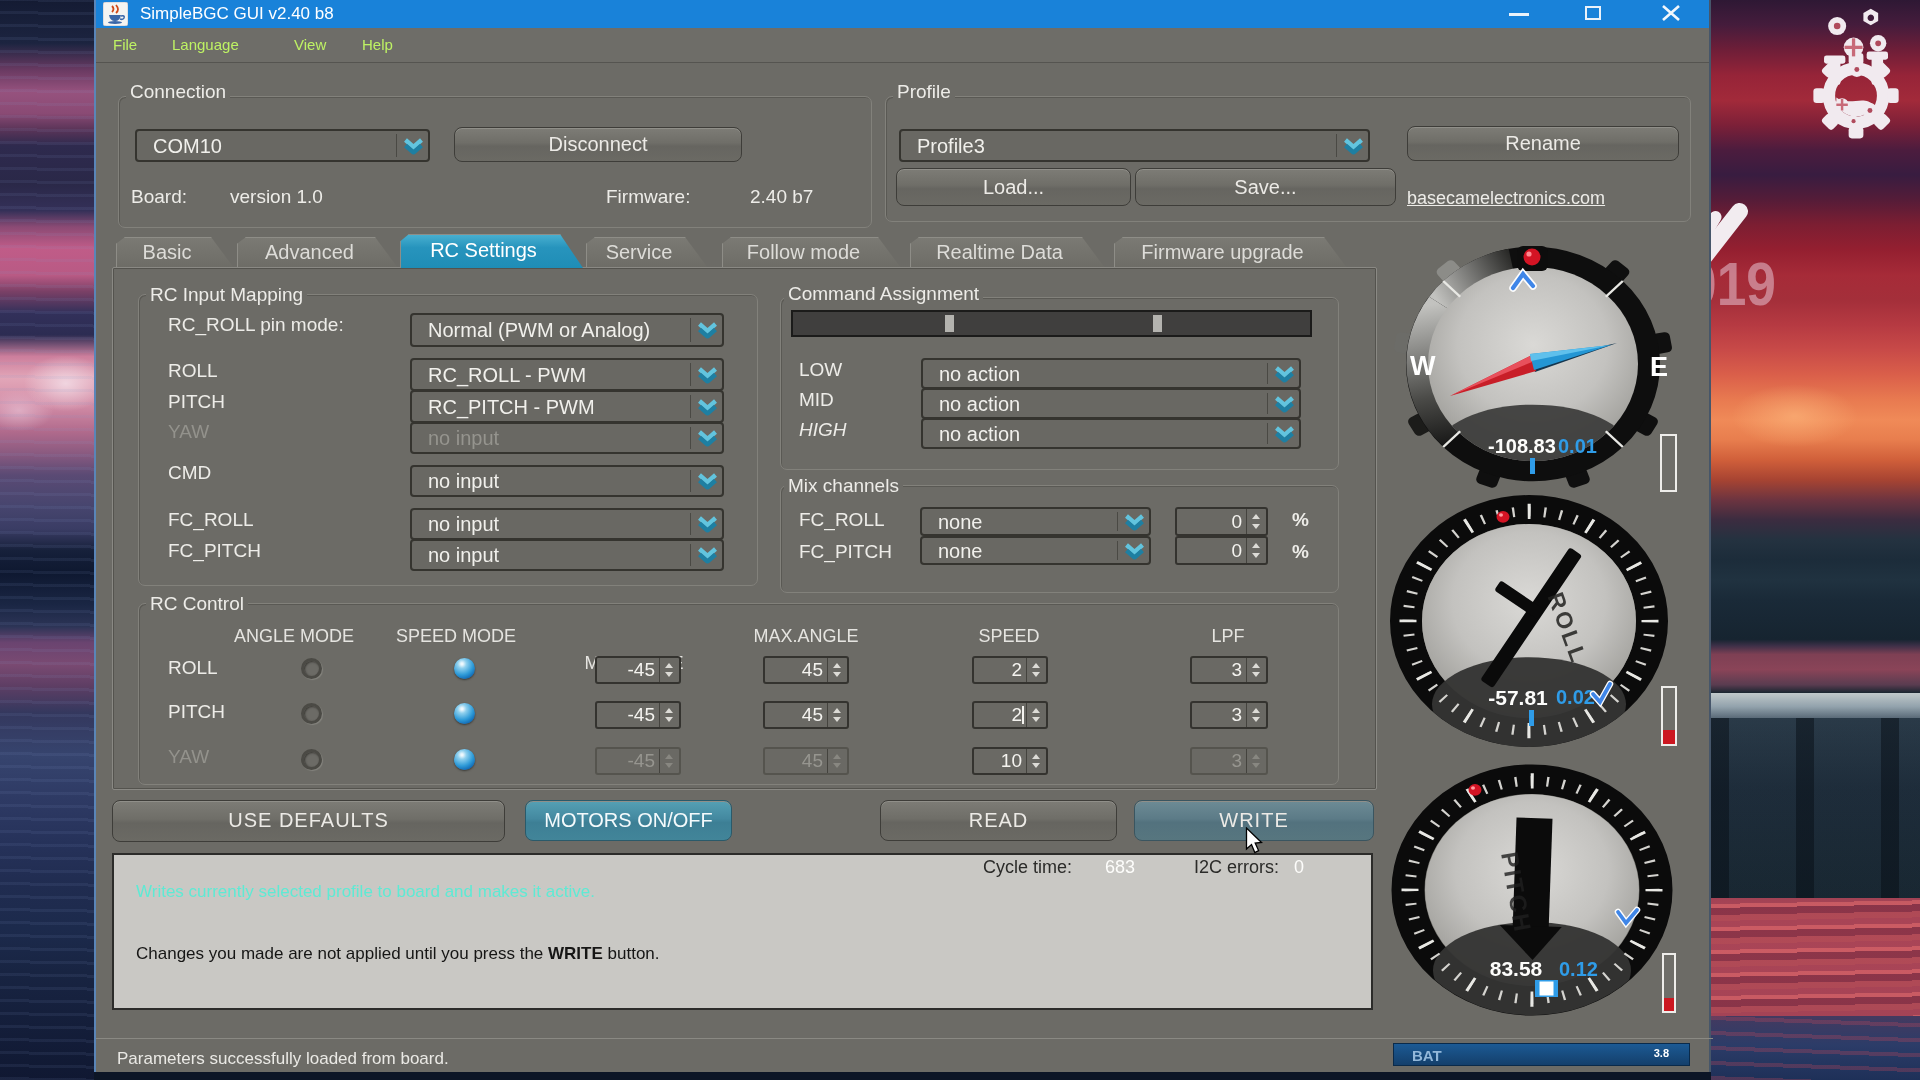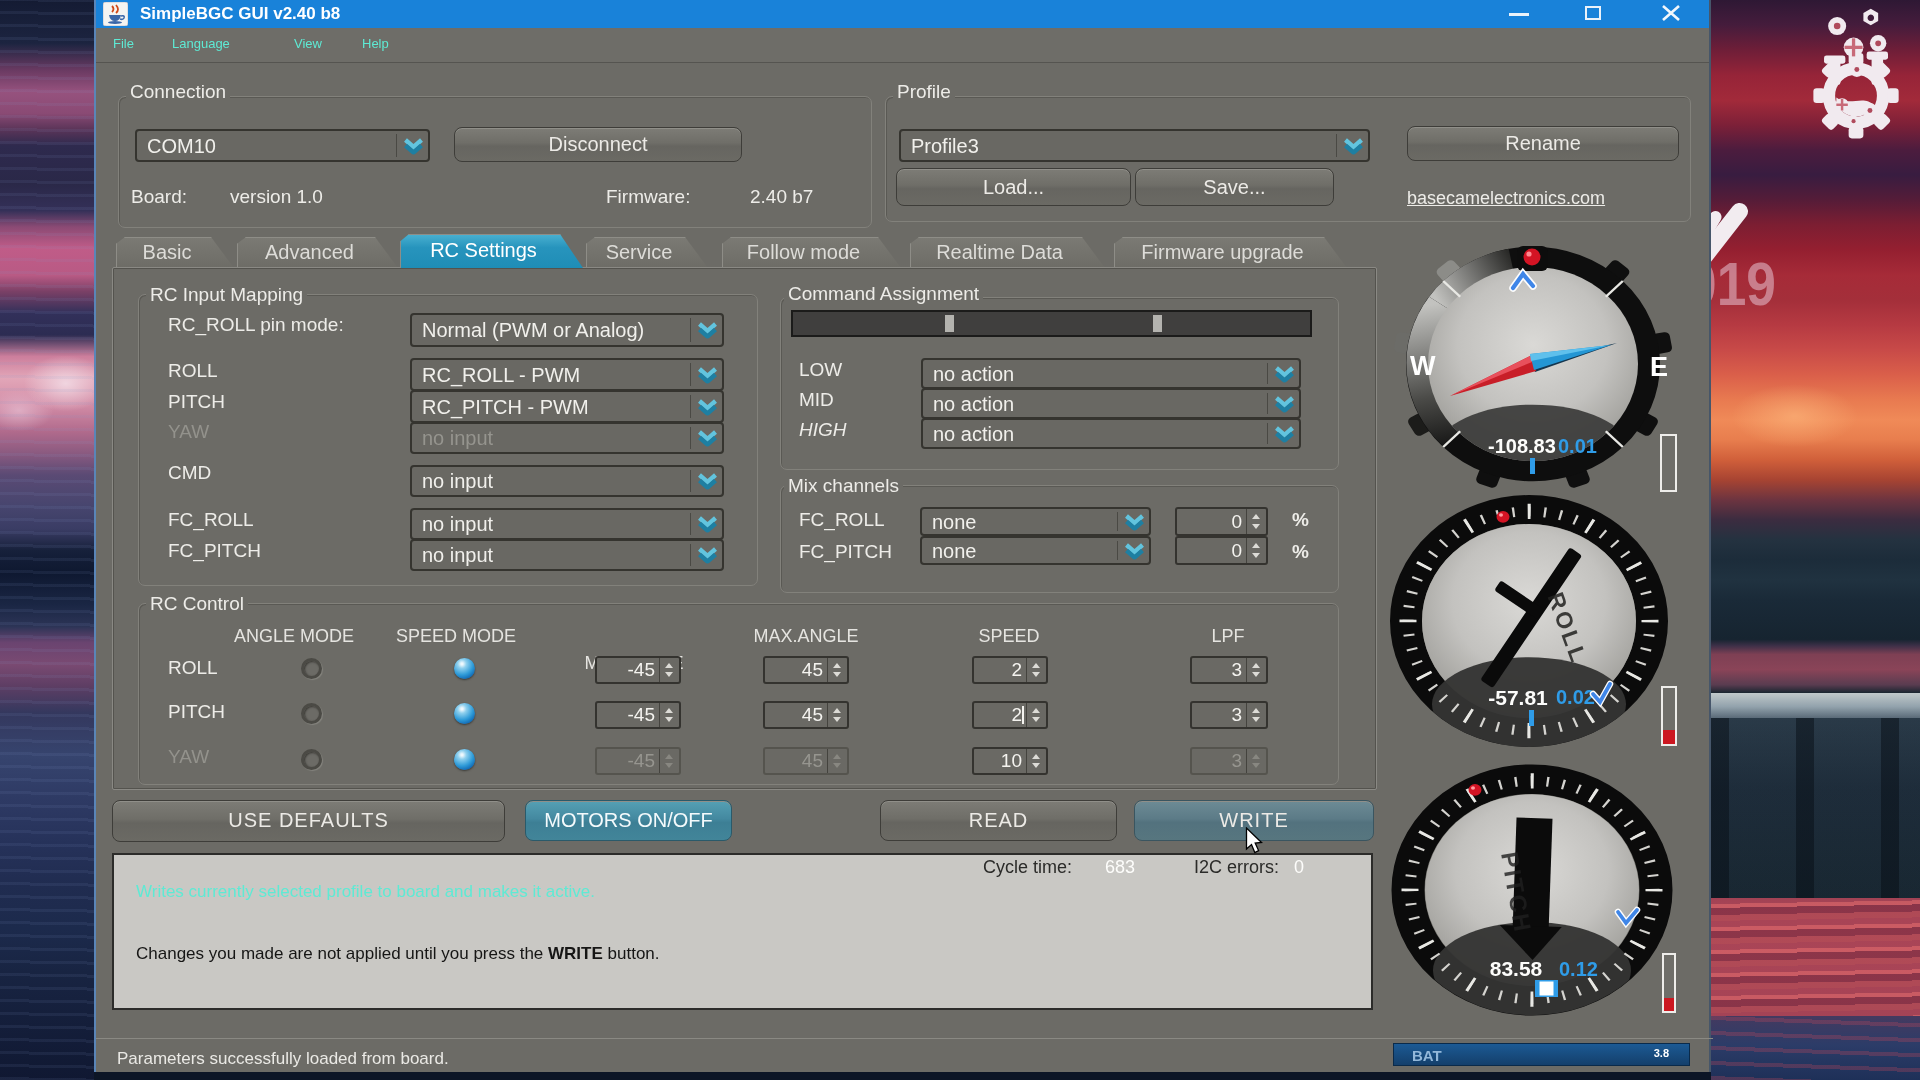--- a/index.html
+++ b/index.html
@@ -26,27 +26,27 @@
 #6c3440 46.3%, #3c2c40 48.1%, #243240 50%, #1c2c3a 51.8%, #203240 53.7%,
 #1a2a38 55.5%, #162430 59.2%, #3e3048 59.8%, #7e4054 60.6%, #8a4458 62%,
 #5a3c50 63.4%, #16242e 64.2%, #16242e 83%, #8a3c50 83.8%, #b84858 85.6%,
 #c25462 88%, #a84458 90.3%, #8a3a50 92.6%, #5c3458 94%, #3c3864 95.4%,
 #2a3a66 97.2%, #243260 99%, #203058 100%);}
 #wallB{position:absolute;left:94px;top:1072px;width:1617px;height:8px;background:#0c1526;}
 #win{position:absolute;left:94px;top:0;width:1617px;height:1072px;background:#6c6b66;
 border-left:2px solid #5a85b8;border-right:2px solid #46566a;}
 #title{position:absolute;left:0;top:0;width:100%;height:28px;background:#1982d9;color:#fff;}
 #menu{position:absolute;left:0;top:28px;width:100%;height:35px;background:#6e6d68;border-bottom:1px solid #555450;}
-#menu span{position:absolute;top:8px;color:#5eead4;font-size:13px;}
+#menu span{position:absolute;top:8px;color:#bef264;font-size:15px;}
 .grp{position:absolute;border:1px solid #82817b;border-radius:7px;box-shadow:inset 1px 1px 0 #5a5954;}
 .glab{position:absolute;color:#edece8;font-size:19px;background:#6c6b66;padding:0 4px;line-height:19px;white-space:nowrap;z-index:3;}
 .lbl{position:absolute;color:#edece8;font-size:19px;white-space:nowrap;}
 .dlbl{position:absolute;color:#93928c;font-size:19px;white-space:nowrap;}
 .combo{position:absolute;background:#696863;border:2px solid #35342f;border-radius:4px;}
-.combo em{position:absolute;left:10px;top:50%;transform:translateY(-50%);white-space:nowrap;font-style:normal;color:#f1f0ec;font-size:20px;}
+.combo em{position:absolute;left:16px;top:50%;transform:translateY(-50%);white-space:nowrap;font-style:normal;color:#f1f0ec;font-size:20px;}
 .combo.dis em{color:#95948e;}
 .combo i{position:absolute;right:31px;top:3px;bottom:3px;width:1px;background:#4a4944;}
 .chev{position:absolute;right:3px;top:50%;transform:translateY(-50%);}
 .btn{position:absolute;border:1px solid #3e3d39;border-radius:8px;background:linear-gradient(#7d7c76,#6f6e68 45%,#666560 55%,#6b6a64);color:#eceae6;font-size:20px;text-align:center;box-shadow:inset 0 1px 0 #908f89;}
 .tab{position:absolute;top:237px;height:31px;background:linear-gradient(#7b7a74,#6d6c66);color:#dddcd8;font-size:20px;text-align:center;line-height:30px;padding-right:16px;clip-path:polygon(0 100%,0 22%,9px 0,calc(100% - 23px) 0,100% 100%);box-shadow:inset 0 1px 0 #8e8d87,inset 1px 0 0 #8e8d87;}
 .spin{position:absolute;height:28px;border:2px solid #34332f;border-radius:3px;background:#6a6964;}
 .spin b{position:absolute;right:24px;top:50%;transform:translateY(-50%);color:#f4f3ef;font-size:19px;font-weight:normal;}
 .spin u{position:absolute;right:0;top:0;bottom:0;width:20px;border-left:1px solid #44433e;text-decoration:none;}
 .spin u:before{content:"";position:absolute;left:5px;top:5px;border:4.5px solid transparent;border-bottom:5.5px solid #dcdbd6;border-top:none;}
 .spin u:after{content:"";position:absolute;left:5px;bottom:5px;border:4.5px solid transparent;border-top:5.5px solid #dcdbd6;border-bottom:none;}
@@ -128,21 +128,21 @@
 <div id="win">
 <div id="title">
 <svg class="abs" style="left:7px;top:2px" width="25" height="24" viewBox="0 0 25 24">
         <rect x="0" y="0" width="25" height="24" rx="3" fill="#f4f4f2"></rect>
         <rect x="0" y="0" width="25" height="24" rx="3" fill="none" stroke="#c8c8d0"></rect>
         <path d="M9 10 q3 -3 0 -6 M13 11 q4 -3.5 0 -8" stroke="#d04818" stroke-width="1.8" fill="none"></path>
         <path d="M6 13 h12 q-1 6 -6 6 t-6 -6 Z" fill="#3a66a8"></path>
         <path d="M18 14 q4 -1 3 2 -1 2 -4 1" fill="none" stroke="#3a66a8" stroke-width="1.6"></path>
         <ellipse cx="12" cy="20.5" rx="7" ry="1.5" fill="#3a66a8"></ellipse>
       </svg>
-<div class="abs" style="left:44px;top:4px;font-size:17px;font-weight:bold;color:#fff;">SimpleBGC GUI v2.40 b8</div>
+<div class="abs" style="left:44px;top:4px;font-size:17px;font-weight:normal;color:#fff;">SimpleBGC GUI v2.40 b8</div>
 <div class="abs" style="left:1413px;top:13px;width:20px;height:3px;background:#eaf2fa;"></div>
 <div class="abs" style="left:1489px;top:6px;width:16px;height:14px;border:2px solid #eaf2fa;"></div>
 <svg class="abs" style="left:1565px;top:4px;" width="20" height="18" viewBox="0 0 20 18">
         <path d="M2 2 L18 16 M18 2 L2 16" stroke="#f2f7fc" stroke-width="2.6"></path>
       </svg>
 </div>
 <div id="menu">
 <span style="left:17px;">File</span>
       <span style="left:76px;">Language</span>
       <span style="left:198px;">View</span>
@@ -170,21 +170,21 @@
 <div class="combo" style="left:803px;top:129px;width:471px;height:33px;">
       <em>Profile3</em>
       <i></i>
       <svg class="chev" width="23" height="17" viewBox="0 0 23 17">
         <path d="M3.5 2.5 L11.5 9.5 L19.5 2.5" fill="none" stroke="#62c4de" stroke-width="4.4"></path>
         <path d="M3.5 8 L11.5 15 L19.5 8" fill="none" stroke="#1e7fa2" stroke-width="4.4"></path>
       </svg>
     </div>
 <div class="btn" style="left:1311px;top:126px;width:272px;height:35px;line-height:33px;">Rename</div>
 <div class="btn" style="left:800px;top:168px;width:235px;height:38px;line-height:36px;">Load...</div>
-<div class="btn" style="left:1039px;top:168px;width:199px;height:38px;line-height:36px;">Save...</div>
+<div class="btn" style="left:1039px;top:168px;width:261px;height:38px;line-height:36px;">Save...</div>
 <div class="lbl" style="left:1311px;top:188px;font-size:18px;text-decoration:underline;">basecamelectronics.com</div>
 
 <div class="tab" style="left:20px;width:118px;">Basic</div>
 <div class="tab" style="left:141px;width:161px;">Advanced</div>
 <div class="tab" style="left:490px;width:122px;">Service</div>
 <div class="tab" style="left:626px;width:179px;">Follow mode</div>
 <div class="tab" style="left:814px;width:195px;">Realtime Data</div>
 <div class="tab" style="left:1018px;width:233px;">Firmware upgrade</div>
 <div class="tab" style="left:304px;width:183px;top:234px;height:34px;background:linear-gradient(#4ab1d1,#2794bd 40%,#1f8db6);color:#fff;line-height:32px;z-index:2;">RC Settings</div>
 <div class="abs" style="left:16px;top:267px;width:1265px;height:523px;border:1px solid #8a8984;border-radius:2px;box-shadow:inset 0 0 0 1px #54534e;"></div>

